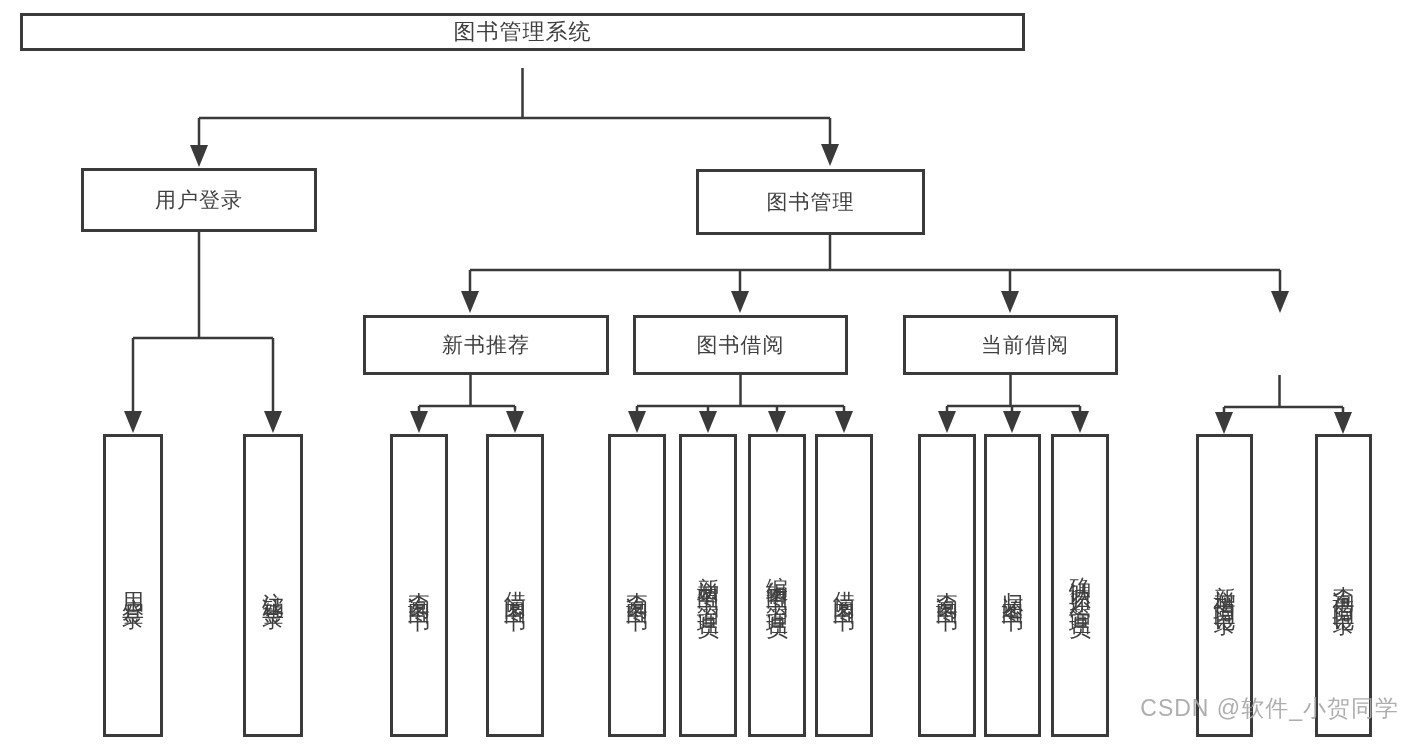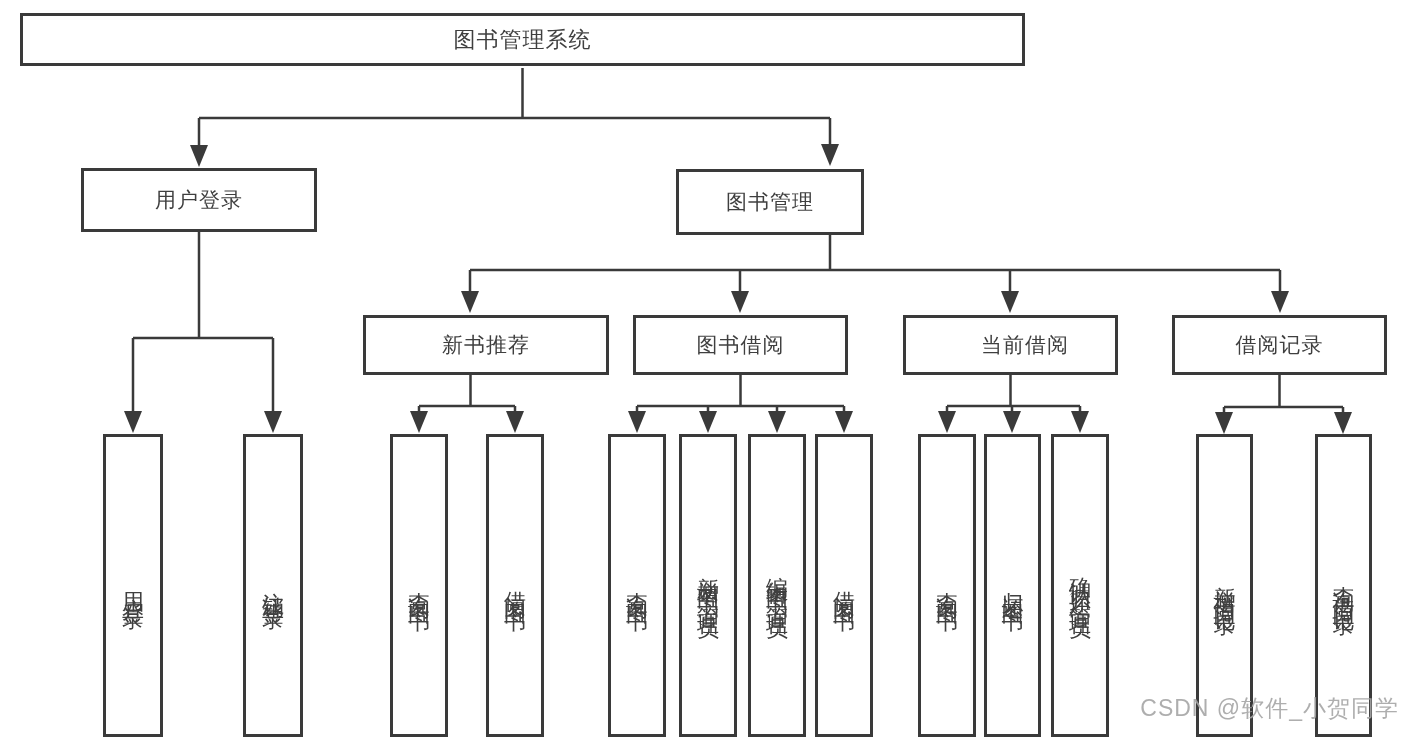--- a/index.html
+++ b/index.html
@@ -86,42 +86,39 @@
     <path class="line" d="M1010.5 375 V406 M947 406 H1080 M947 406 V412 M1012 406 V412 M1080 406 V412"></path>
     <polygon class="arrow" points="938,411 956,411 947,433"></polygon>
     <polygon class="arrow" points="1003,411 1021,411 1012,433"></polygon>
     <polygon class="arrow" points="1071,411 1089,411 1080,433"></polygon>
 
     <path class="line" d="M1279.5 375 V407 M1224 407 H1343 M1224 407 V413 M1343 407 V413"></path>
     <polygon class="arrow" points="1215,412 1233,412 1224,434"></polygon>
     <polygon class="arrow" points="1334,412 1352,412 1343,434"></polygon>
   </svg>
 
-  <div class="box" style="left:20px; top:13px; width:1005px; height:53px;">
+  <div class="box" style="left:20px; top:13px; width:1005px; height:38px;">
     <span class="root-label">图书管理系统</span>
   </div>
 
   <div class="box" style="left:81px; top:168px; width:236px; height:64px;">
     <span class="h-label">用户登录</span>
   </div>
-  <div class="box" style="left:676px; top:169px; width:188px; height:66px;">
+  <div class="box" style="left:696px; top:169px; width:229px; height:66px;">
     <span class="h-label">图书管理</span>
   </div>
 
   <div class="box" style="left:363px; top:315px; width:246px; height:60px;">
     <span class="h-label">新书推荐</span>
   </div>
   <div class="box" style="left:633px; top:315px; width:215px; height:60px;">
     <span class="h-label">图书借阅</span>
   </div>
   <div class="box" style="left:903px; top:315px; width:215px; height:60px;padding-left:29px;">
     <span class="h-label">当前借阅</span>
-  </div>
-  <div class="box" style="left:1172px; top:315px; width:215px; height:60px;">
-    <span class="h-label">借阅记录</span>
   </div>
 
   <div class="box leaf" style="left:103px; top:434px; width:60px; height:303px;">
     <span>用户登录</span>
   </div>
   <div class="box leaf" style="left:243px; top:434px; width:60px; height:303px;">
     <span>注销登录</span>
   </div>
 
   <div class="box leaf" style="left:390px; top:434px; width:58px; height:303px;">

